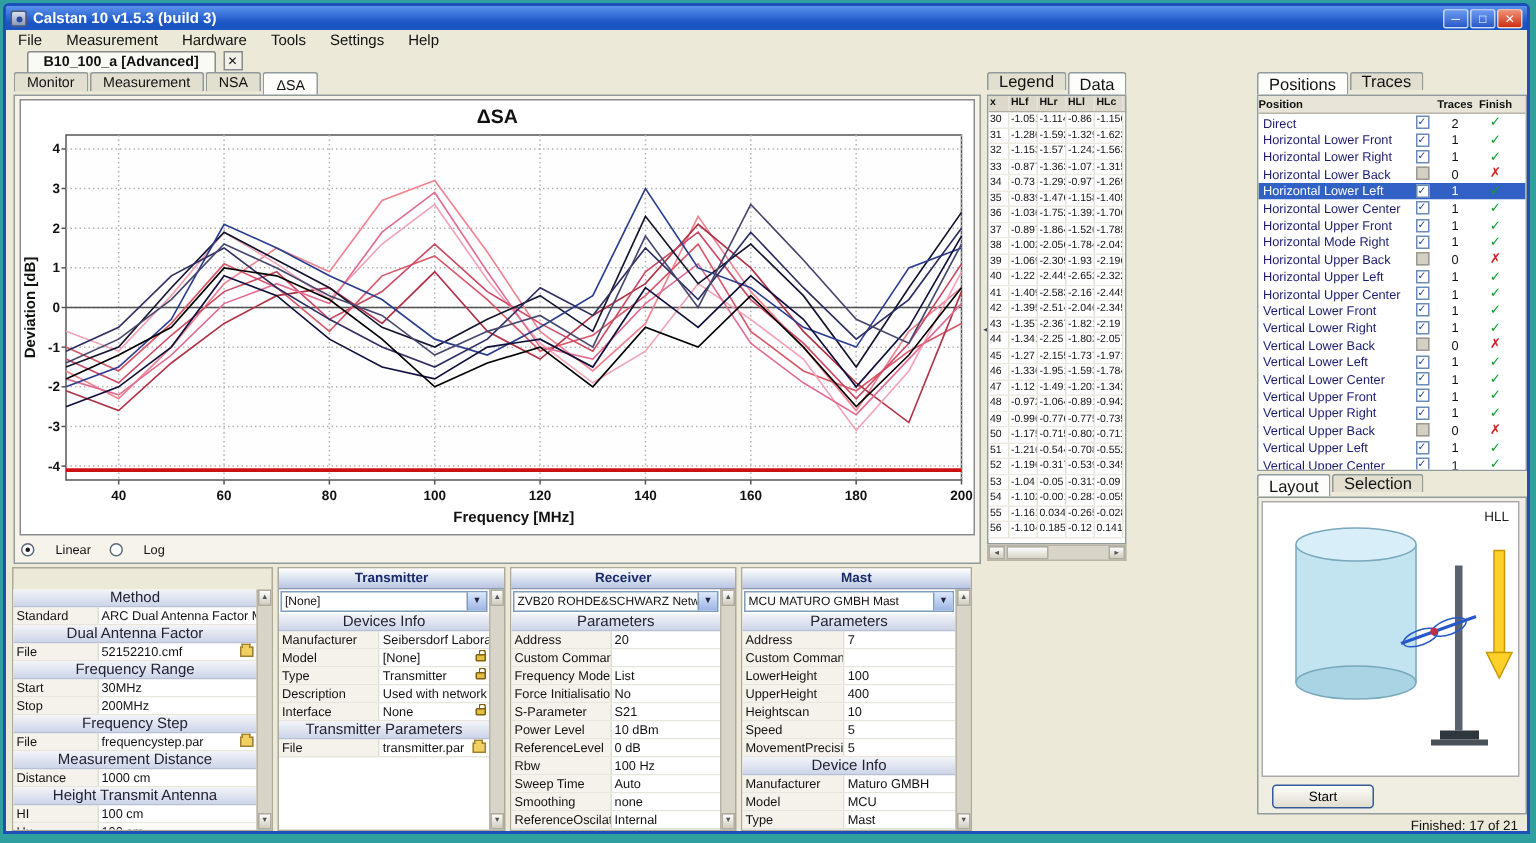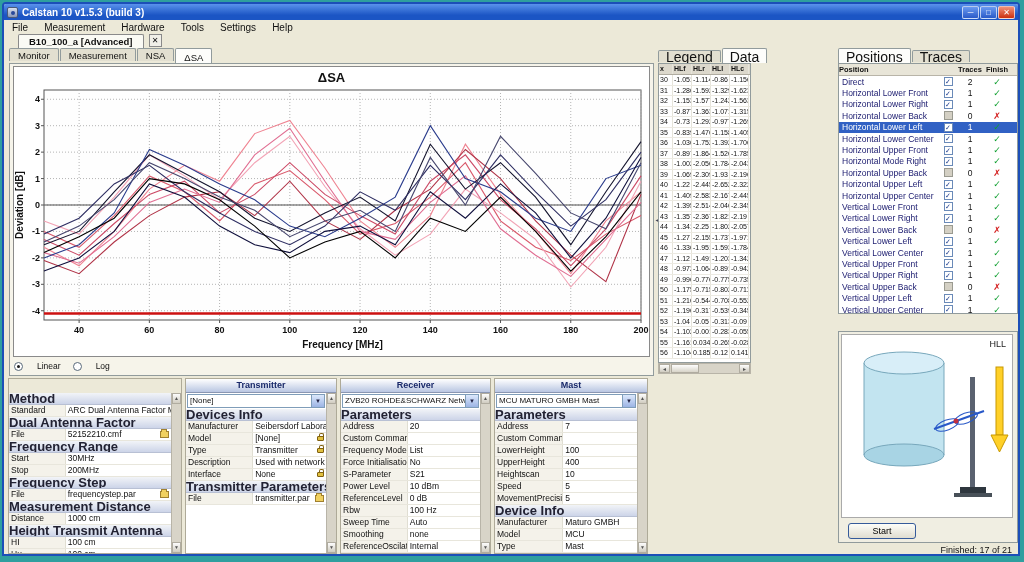--- a/index.html
+++ b/index.html
@@ -27,21 +27,21 @@
 
 .chart-page{position:absolute;left:5px;top:59px;width:645px;height:313px;background:#f6f4ea;border:1px solid #919b9c}
 .chart-box{position:absolute;left:3px;top:2px;width:637px;height:291px;background:#fff;border:1px solid #8a8a8a}
 .chart-title{height:19px;text-align:center;font-size:13px;font-weight:bold;padding-top:3px}
 .scale-radios{position:absolute;left:4px;bottom:2px;height:15px;display:flex;align-items:center;gap:12px;font-size:8.5px}
 .radio-item{display:flex;align-items:flex-end;gap:14px}
 .radio{width:9px;height:9px;border:1px solid #5a6a7a;border-radius:50%;background:#fff;position:relative;display:inline-block}
 .radio.sel::after{content:"";position:absolute;left:2px;top:2px;width:3px;height:3px;border-radius:50%;background:#1a1a1a}
 .splitter{position:absolute;left:650px;top:59px;width:6px;height:313px;font-size:5px;color:#445;display:flex;align-items:center;justify-content:center}
 
-.mini-tabs{display:flex;height:15px;align-items:center;font-size:14px}
+.mini-tabs{display:flex;height:15px;align-items:flex-start;font-size:11px}
 .mini-tab{padding:1px 7px 0 7px;background:#e2dfd0;border:1px solid #919b9c;border-bottom:none;border-radius:2px 2px 0 0;margin-right:1px;height:12px;line-height:11px}
 .mini-tab.active{background:#fdfdfb;height:15px;line-height:14px}
 .panel-box{position:absolute;left:0;right:0;top:15px;bottom:0;background:#fff;border:1px solid #919b9c}
 
 .data-panel{position:absolute;left:654px;top:44px;width:93px;height:326px}
 .data-body{position:absolute;left:0;right:0;top:15px;bottom:11px;background:#fff;border:1px solid #919b9c;overflow:hidden}
 .dt-row{display:flex;height:10.5px;border-bottom:1px solid #eceae2;font-size:7px;line-height:10px;background:#fff;white-space:nowrap}
 .dt-head{background:#dcd8cc;font-weight:bold;height:11px;border-bottom:1px solid #b0aca0}
 .dt-cell{width:19px;border-right:1px solid #e6e4da;padding-left:1px;overflow:hidden;flex:none}
 .dt-cell.dt-x{width:14px}
@@ -72,21 +72,21 @@
 .start-btn{position:absolute;left:9px;bottom:3px;width:68px;height:16px;font-size:9px;font-family:"Liberation Sans",sans-serif;background:linear-gradient(#fdfdf8,#e0ddd0);border:1px solid #355a9a;border-radius:3px}
 .finished-status{position:absolute;left:834px;top:541px;width:178px;text-align:right;font-size:9px;padding-right:4px}
 
 .pgrid{position:absolute;top:374px;height:176px;background:#ece9d8;border:1px solid #aeaa98}
 .pg-header{height:14px;background:linear-gradient(#ffffff,#b9c6e2);border-bottom:1px solid #8a96b2;font-size:9px;font-weight:bold;color:#1a2a6a;text-align:center;line-height:13px;overflow:hidden;white-space:nowrap}
 .pg-body{position:absolute;left:0;top:14px;right:10px;bottom:0;overflow:hidden;background:#fff}
 .pg-scroll{position:absolute;right:0;top:14px;bottom:0;width:10px;background:#d8d4c8;border-left:1px solid #b8b4a8}
 .pg-scroll::before{content:"▲";display:block;height:9px;font-size:5px;line-height:9px;text-align:center;color:#555;background:linear-gradient(#fdfdfd,#d0ccc0);border:1px solid #b0aca0}
 .pg-scroll::after{content:"▼";position:absolute;bottom:0;left:0;right:0;height:9px;font-size:5px;line-height:9px;text-align:center;color:#555;background:linear-gradient(#fdfdfd,#d0ccc0);border:1px solid #b0aca0}
 .pg-row{display:flex;height:12px;border-bottom:1px solid #e8e6dc;font-size:8.5px;line-height:11px}
-.pg-sec{height:12px;background:linear-gradient(#f2f4f8,#ccd4e8);border-bottom:1px solid #b8c0d4;text-align:left;font-weight:bold;font-size:13px;color:#223;line-height:11px;overflow:hidden;white-space:nowrap}
+.pg-sec{height:12px;background:linear-gradient(#f2f4f8,#ccd4e8);border-bottom:1px solid #b8c0d4;text-align:center;font-weight:normal;font-size:10px;color:#223;line-height:11px;overflow:hidden;white-space:nowrap}
 .pg-label{width:48%;padding:0 2px;background:#f4f2ea;border-right:1px solid #e0ded2;overflow:hidden;white-space:nowrap;flex:none}
 .pg-value{flex:1;padding:0 2px;display:flex;align-items:center;overflow:hidden;white-space:nowrap;background:#fff}
 .pgrid.wide-val .pg-label{width:35%}
 .pg-drop{height:14px;margin:1px;background:#fff;border:1px solid #7f9db9;display:flex;font-size:8px;line-height:12px}
 .pg-drop .dd-text{flex:1;padding:0 2px;overflow:hidden;white-space:nowrap}
 .pg-drop .dd-btn{width:13px;background:linear-gradient(#dce8fc,#9cb4e4);border-left:1px solid #7f9db9;text-align:center;font-size:6px;line-height:12px;color:#224;flex:none}
 .lock{position:relative;width:7px;height:5px;background:#e0c040;border:1px solid #806010;border-radius:1px;margin-left:auto;flex:none}
 .lock::before{content:"";position:absolute;left:1px;top:-4px;width:3px;height:3px;border:1px solid #806010;border-bottom:none;border-radius:2px 2px 0 0}
 .folder{width:9px;height:7px;background:#f0d060;border:1px solid #a08030;position:relative;flex:none;margin-left:auto}
 .folder::before{content:"";position:absolute;top:-3px;left:0;width:4px;height:2px;background:#f0d060;border-left:1px solid #a08030;border-top:1px solid #a08030;border-right:1px solid #a08030}
@@ -635,20 +635,24 @@
           <span class="pos-cbx">
             <span class="cbx">✓</span>
           </span>
           <span class="pos-traces">1</span>
           <span class="pos-finish"><span class="mark-pass">✓</span></span>
         </div>
       </div>
   </div>
 
   <div class="layout-panel">
+    <div class="mini-tabs">
+      <span class="mini-tab active">Layout</span>
+      <span class="mini-tab">Selection</span>
+    </div>
     <div class="layout-page">
       <div class="view3d">
         <svg width="170" height="182" viewBox="0 0 170 182">
           <rect x="22" y="28" width="80" height="92" fill="#c2e4f0"></rect>
           <ellipse cx="62" cy="120" rx="40" ry="11" fill="#a8d4e4" stroke="#78a8bc"></ellipse>
           <line x1="22" y1="28" x2="22" y2="120" stroke="#78a8bc"></line>
           <line x1="102" y1="28" x2="102" y2="120" stroke="#78a8bc"></line>
           <ellipse cx="62" cy="28" rx="40" ry="11" fill="#d8eef8" stroke="#78a8bc"></ellipse>
           <rect x="128" y="42" width="5" height="110" fill="#5a6270"></rect>
           <rect x="118" y="152" width="26" height="6" fill="#2e363e"></rect>

